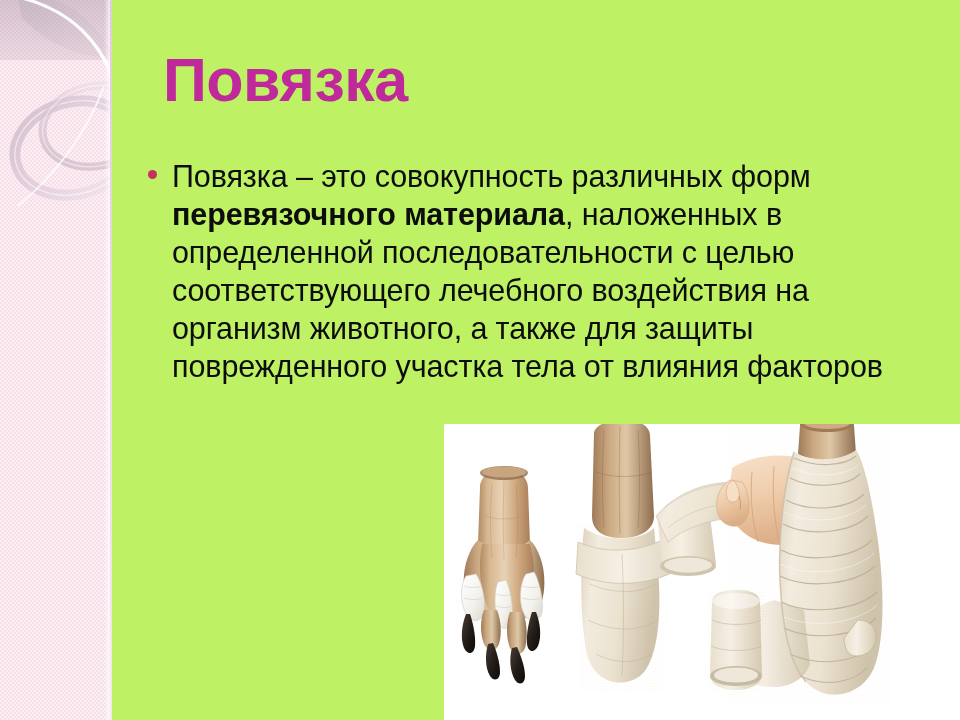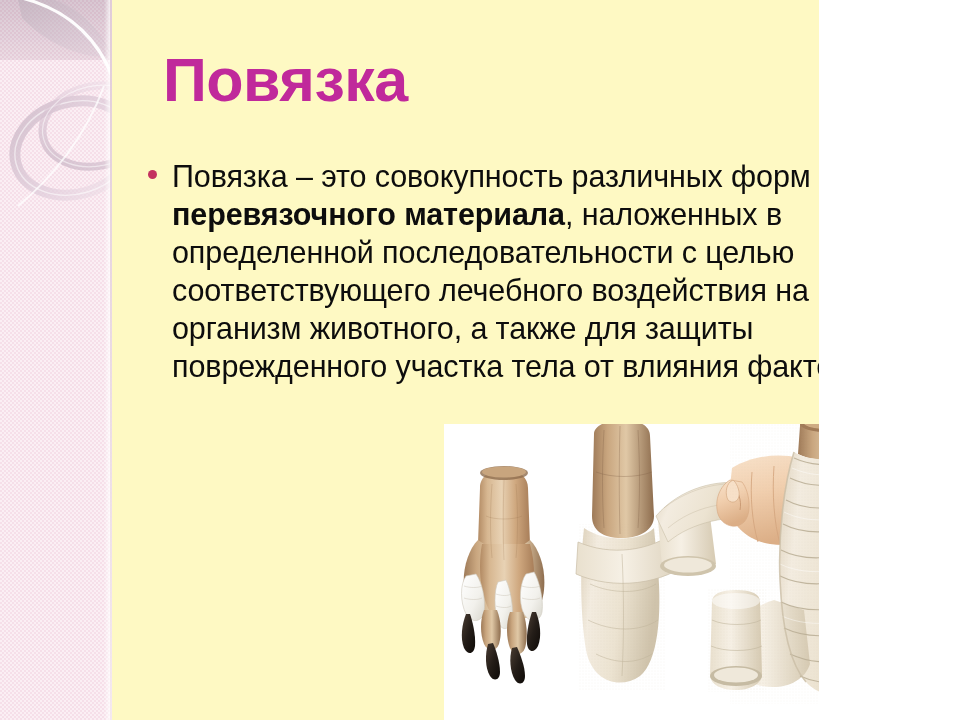--- a/index.html
+++ b/index.html
@@ -6,22 +6,22 @@
   html,body { width:960px; height:720px; overflow:hidden; }
   body {
     background:#ffffff;
     font-family:"Liberation Sans", sans-serif;
     position:relative;
   }
 
   
   #slide {
     position:absolute; inset:0;
-    width:819px; height:720px;
-    background:#fef9c3;
+    width:960px; height:720px;
+    background:#bef264;
     overflow:hidden;
   }
 
   
   #sidebar {
     position:absolute; left:0; top:0;
     width:112px; height:720px;
     overflow:hidden;
     background:
       

